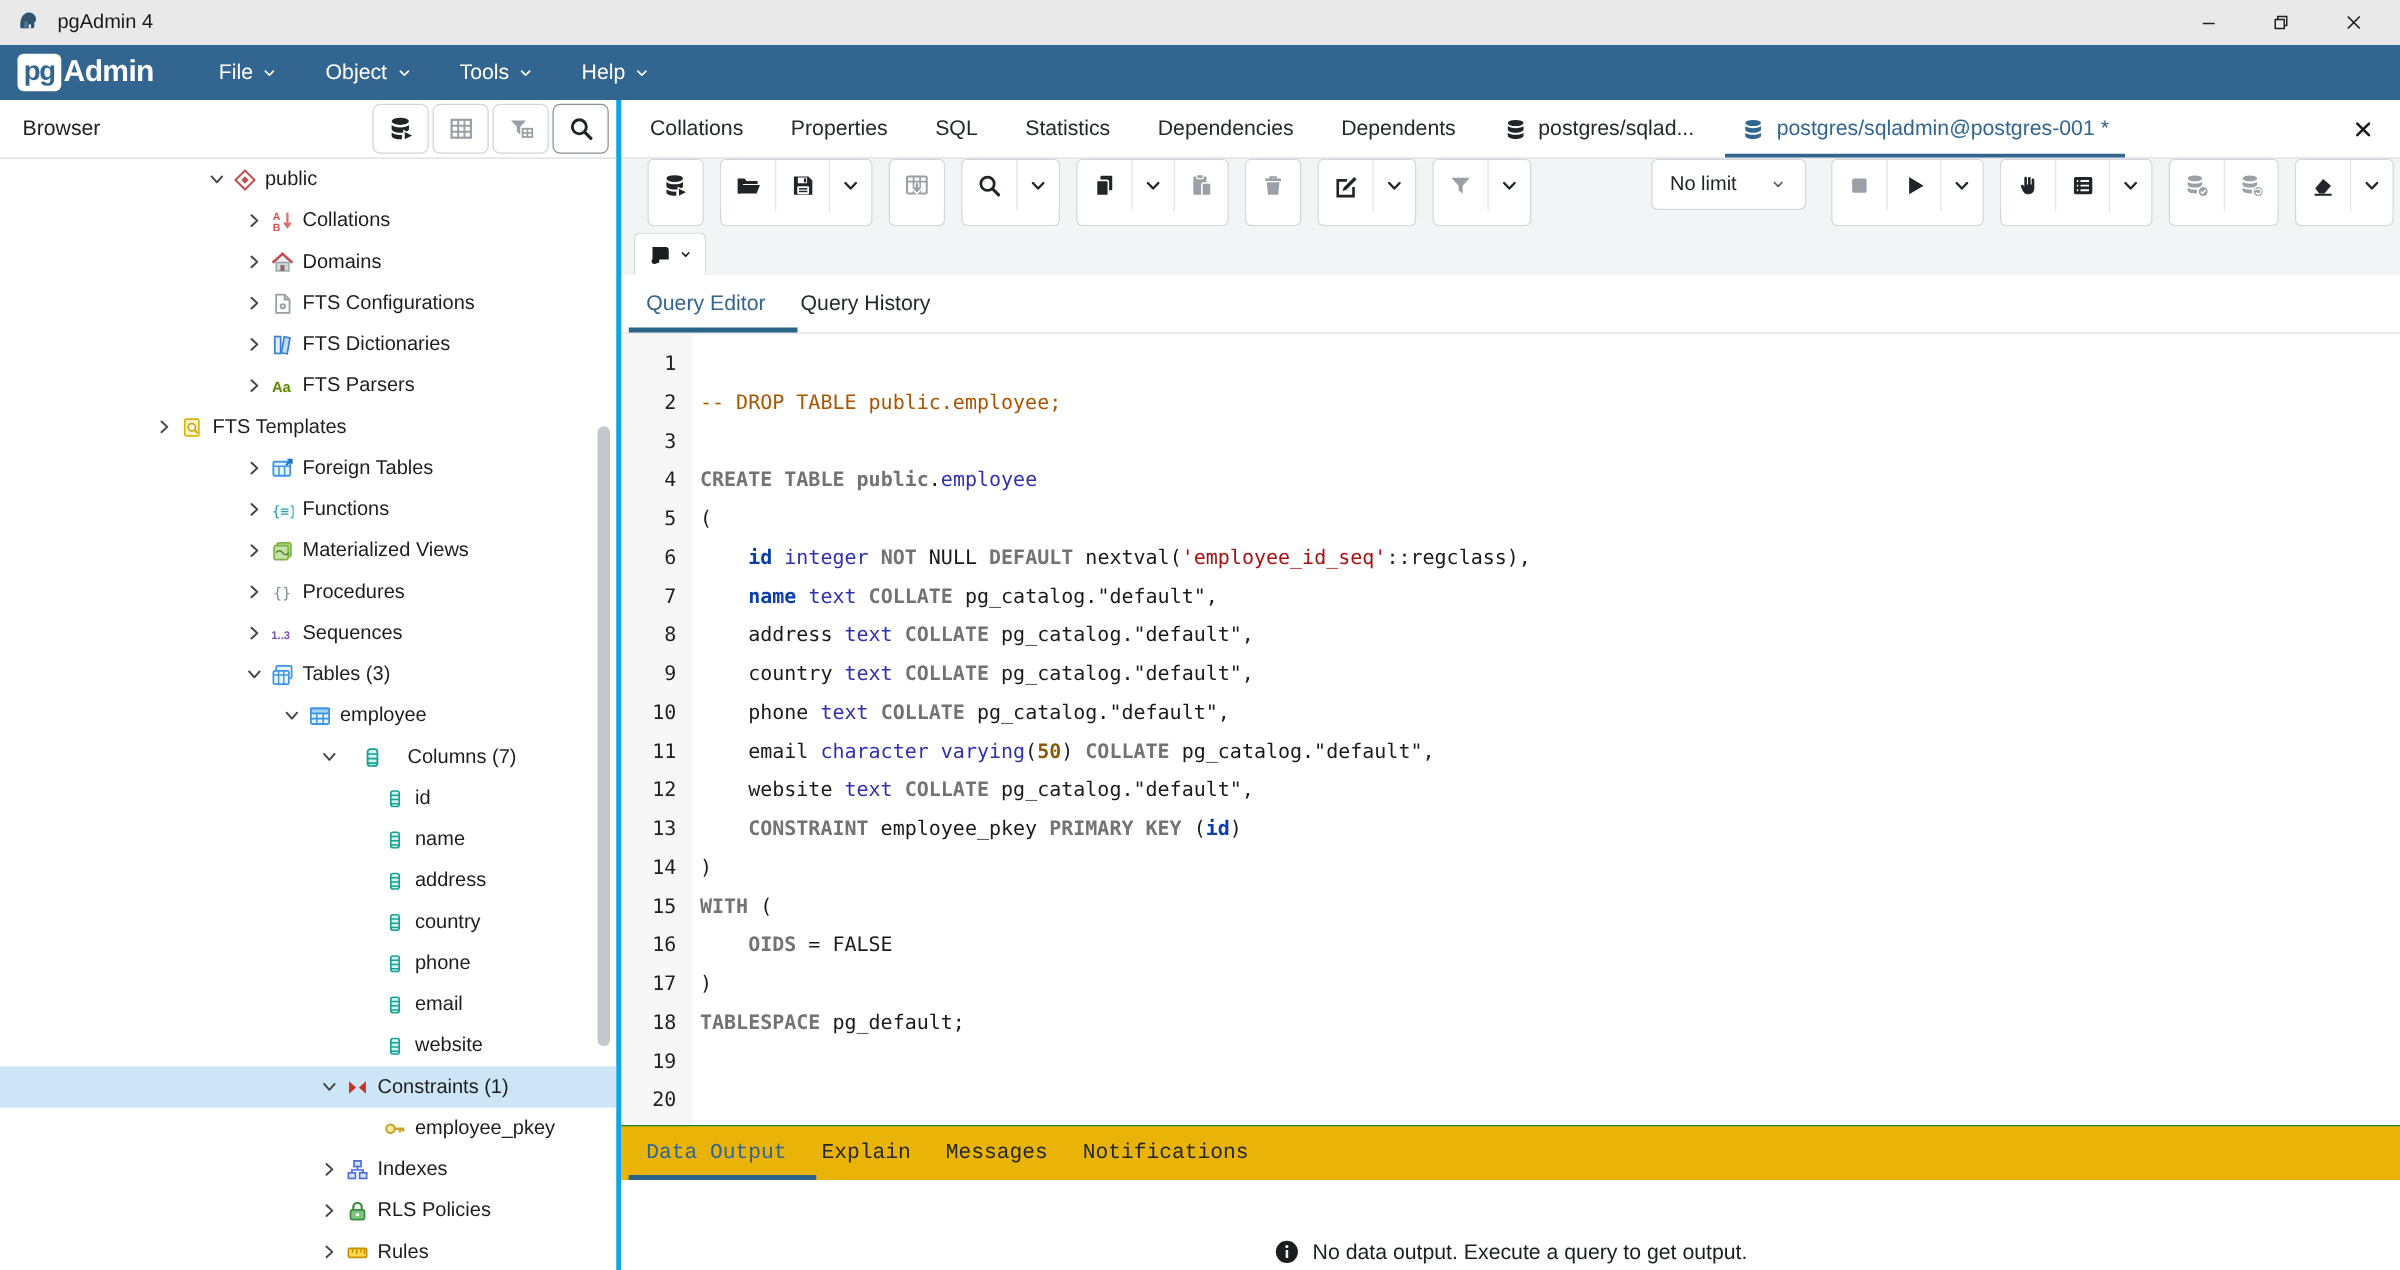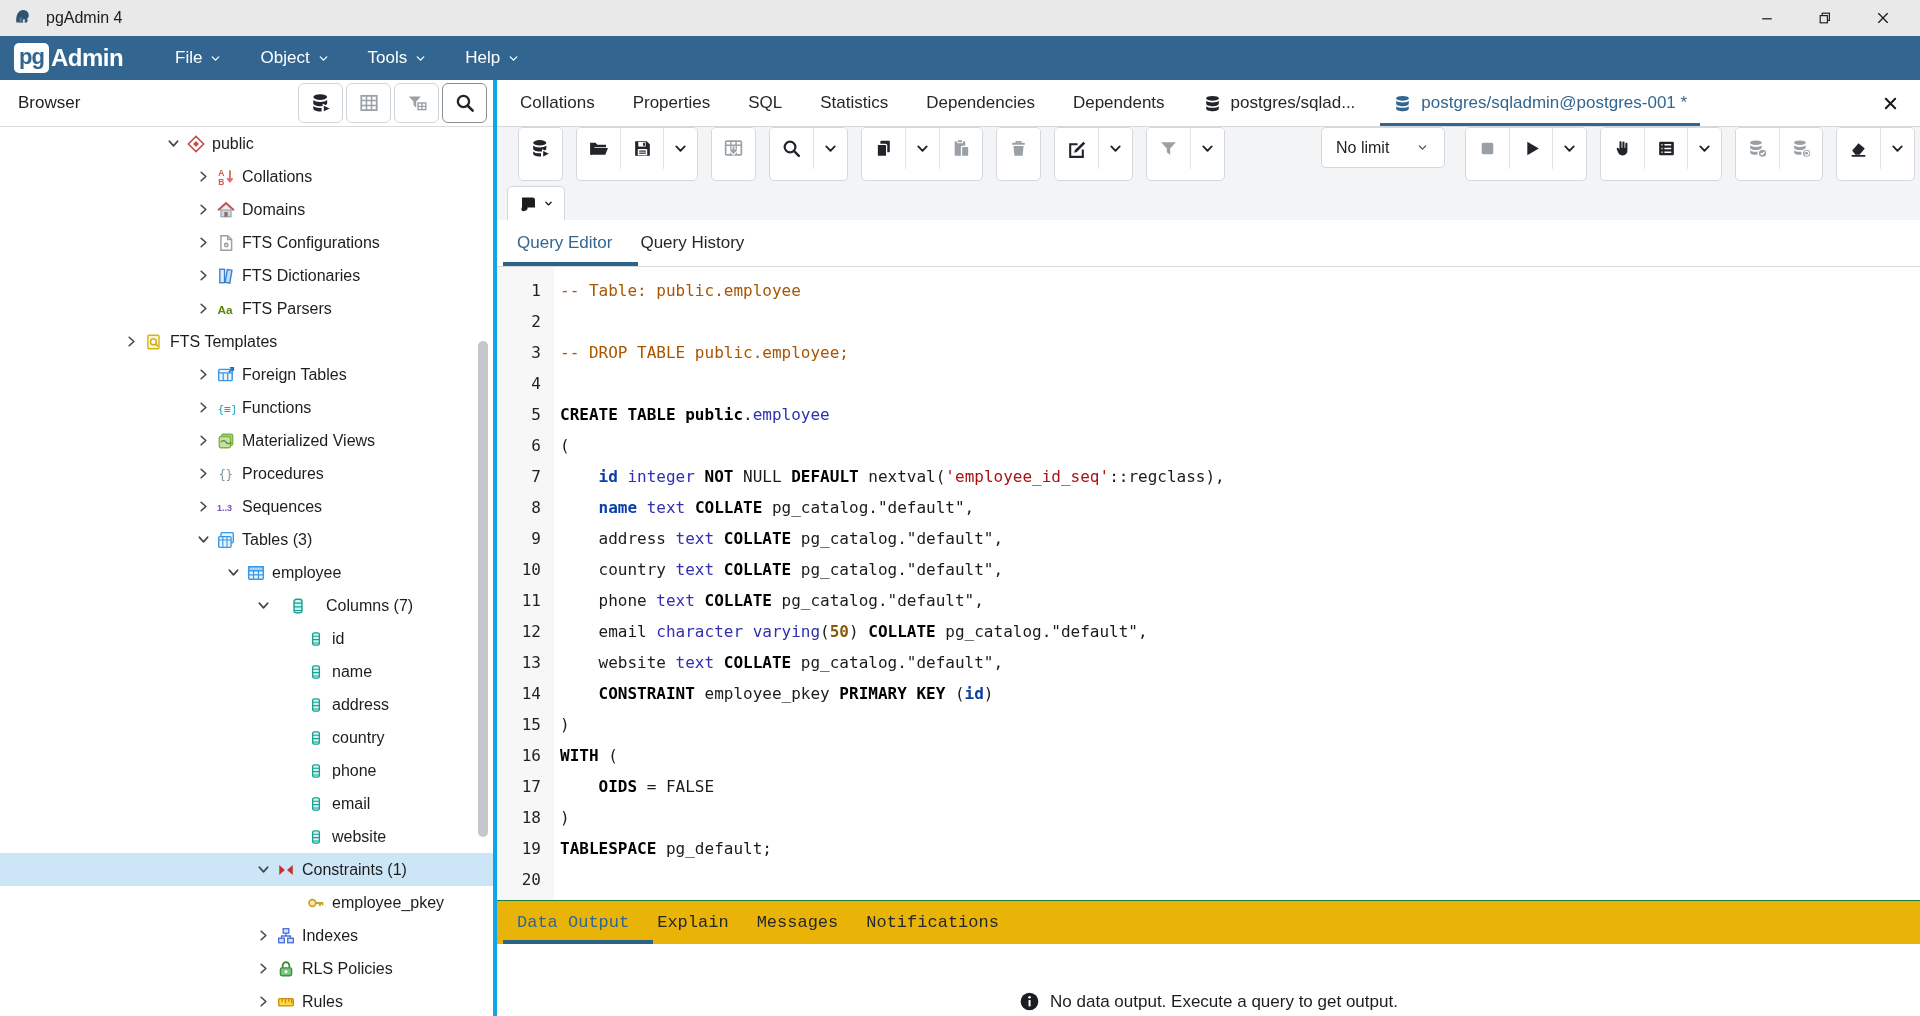--- a/index.html
+++ b/index.html
@@ -74,21 +74,21 @@
   .qe-tab.active { color:#326690; }
   .qe-tab.active::after { content:""; position:absolute; left:0; right:-12px; bottom:0; height:4px; background:#2c6487; }
 
   .editor { flex:1; display:flex; min-height:0; background:#fff; font-family:"DejaVu Sans Mono", monospace; font-size:16px; }
   .gutter { width:57px; flex:none; background:#f7f7f7; padding-top:8px; text-align:right; }
   .gutter .ln { height:31px; line-height:31px; padding-right:13px; color:#1f1f1f; }
   .codepane { flex:1; padding-top:8px; overflow:hidden; }
   .code-line { height:31px; line-height:31px; white-space:pre; padding-left:6px; }
   .tok-p { color:#1b1b1b; }
   .tok-c { color:#aa5500; }
-  .tok-k { color:#000000; font-weight:bold; }
+  .tok-k { color:#737373; font-weight:bold; }
   .tok-t { color:#3030b0; }
   .tok-v { color:#0a3faa; font-weight:bold; }
   .tok-s { color:#aa1111; }
   .tok-n { color:#8a5a0a; font-weight:bold; }
 
   .out-tabs { height:44px; flex:none; border-top:1px solid #15803d; background:#eab308; display:flex; align-items:stretch; padding-left:6px;font-family:Liberation Mono, monospace; }
   .out-tab { display:flex; align-items:center; padding:0 14px; font-size:17px; color:#25282b; position:relative; }
   .out-tab.active { color:#326690; }
   .out-tab.active::after { content:""; position:absolute; left:0; right:-10px; bottom:0; height:4px; background:#2c6487; }
 
@@ -893,21 +893,20 @@
             <div class="ln">13</div>
             <div class="ln">14</div>
             <div class="ln">15</div>
             <div class="ln">16</div>
             <div class="ln">17</div>
             <div class="ln">18</div>
             <div class="ln">19</div>
             <div class="ln">20</div>
           </div>
         <div class="codepane" id="codepane">
-            <div class="code-line"><span class="tok-c">-- Table: public.employee</span></div>
             <div class="code-line"></div>
             <div class="code-line"><span class="tok-c">-- DROP TABLE public.employee;</span></div>
             <div class="code-line"></div>
             <div class="code-line"><span class="tok-k">CREATE TABLE</span><span class="tok-p"> </span><span class="tok-k">public</span><span class="tok-p">.</span><span class="tok-t">employee</span></div>
             <div class="code-line"><span class="tok-p">(</span></div>
             <div class="code-line"><span class="tok-p">    </span><span class="tok-v">id</span><span class="tok-p"> </span><span class="tok-t">integer</span><span class="tok-p"> </span><span class="tok-k">NOT</span><span class="tok-p"> NULL </span><span class="tok-k">DEFAULT</span><span class="tok-p"> nextval(</span><span class="tok-s">'employee_id_seq'</span><span class="tok-p">::regclass),</span></div>
             <div class="code-line"><span class="tok-p">    </span><span class="tok-v">name</span><span class="tok-p"> </span><span class="tok-t">text</span><span class="tok-p"> </span><span class="tok-k">COLLATE</span><span class="tok-p"> pg_catalog."default",</span></div>
             <div class="code-line"><span class="tok-p">    address </span><span class="tok-t">text</span><span class="tok-p"> </span><span class="tok-k">COLLATE</span><span class="tok-p"> pg_catalog."default",</span></div>
             <div class="code-line"><span class="tok-p">    country </span><span class="tok-t">text</span><span class="tok-p"> </span><span class="tok-k">COLLATE</span><span class="tok-p"> pg_catalog."default",</span></div>
             <div class="code-line"><span class="tok-p">    phone </span><span class="tok-t">text</span><span class="tok-p"> </span><span class="tok-k">COLLATE</span><span class="tok-p"> pg_catalog."default",</span></div>

